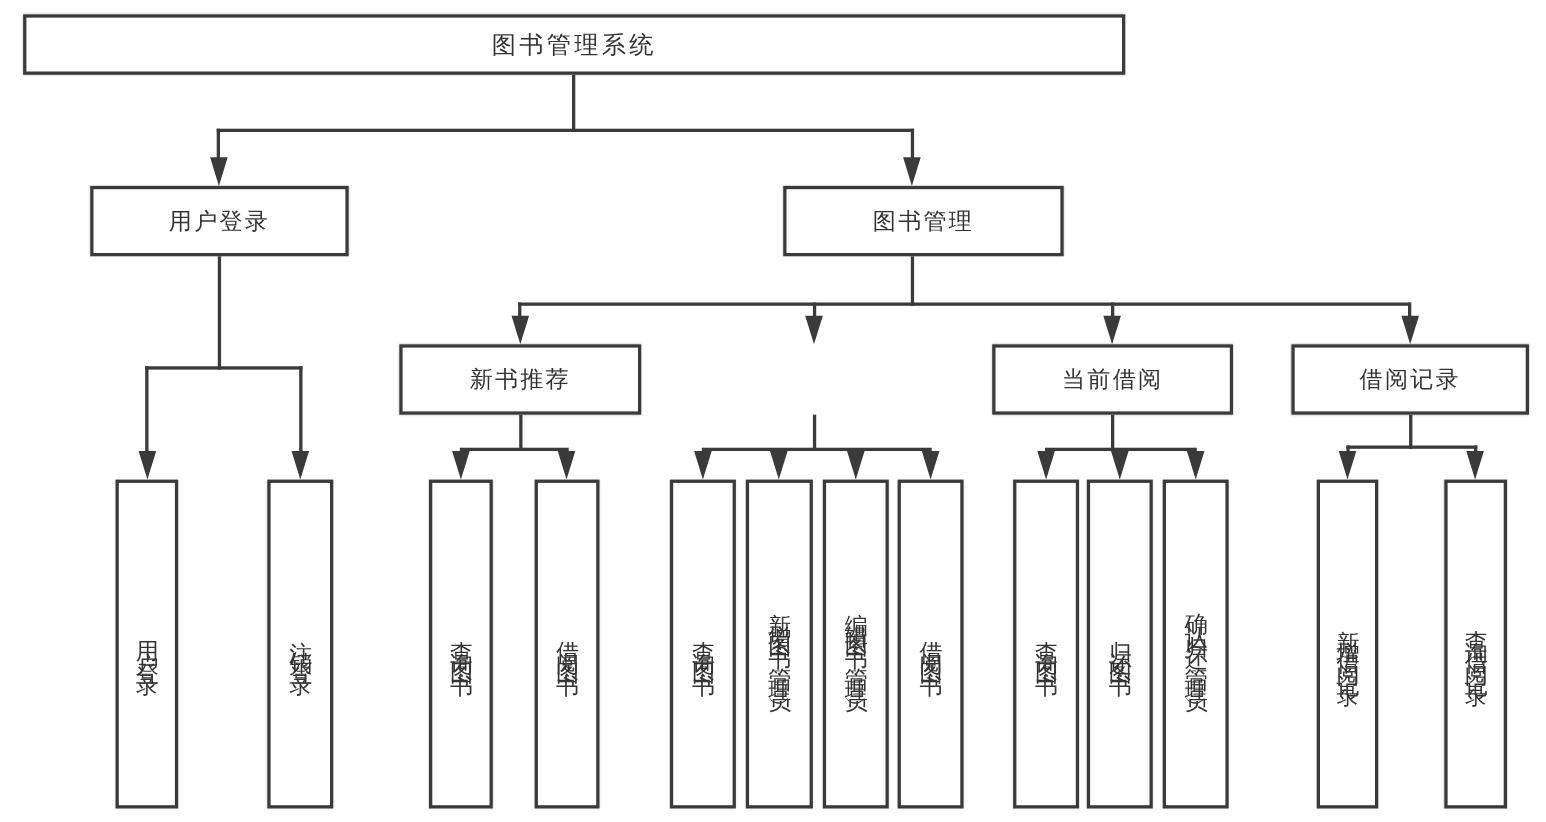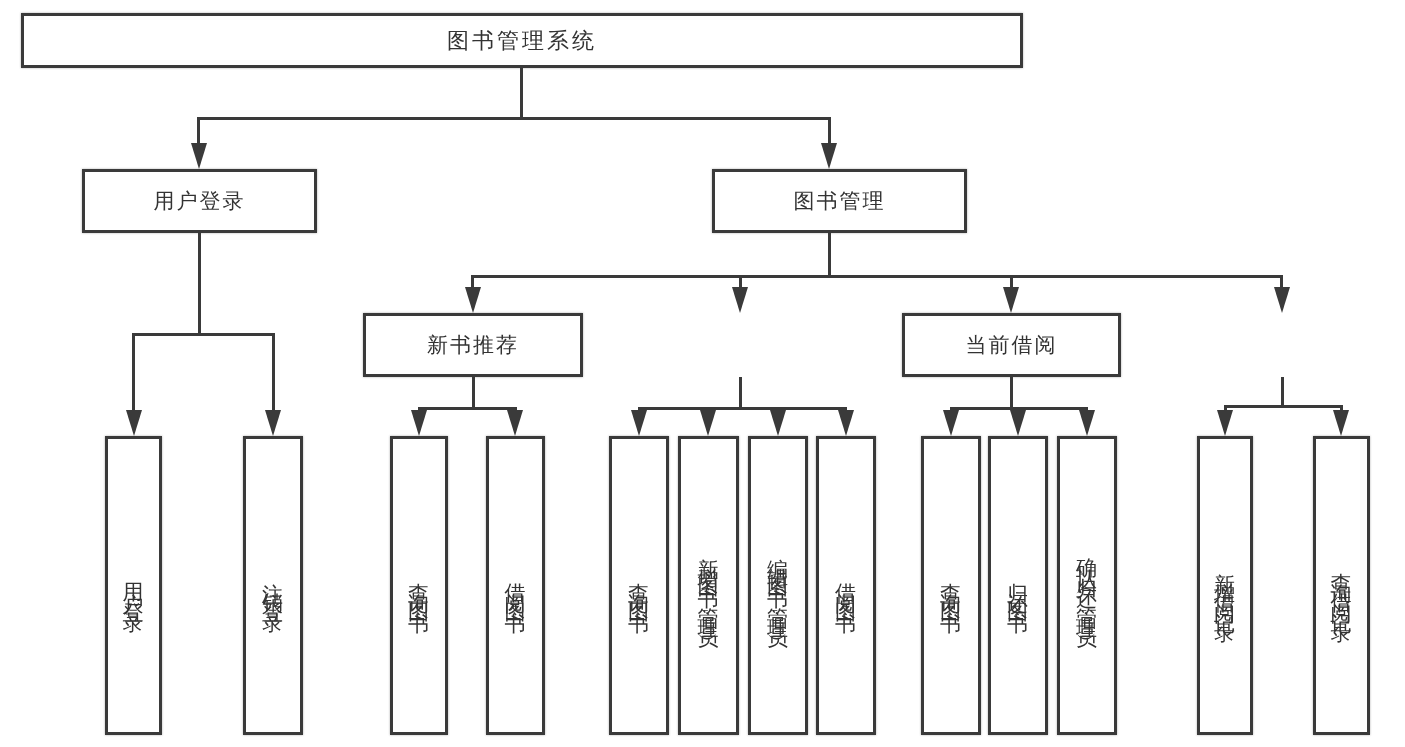--- a/index.html
+++ b/index.html
@@ -58,20 +58,21 @@
 
 <div class="canvas">
 
   <div class="node root-node" style="left:21px;top:13px;width:1002px;height:55px;">图书管理系统</div>
 
   <div class="node hnode" style="left:82px;top:169px;width:235px;height:64px;">用户登录</div>
   <div class="node hnode" style="left:712px;top:169px;width:255px;height:64px;">图书管理</div>
 
   <div class="node hnode" style="left:363px;top:313px;width:220px;height:64px;">新书推荐</div>
   <div class="node hnode" style="left:902px;top:313px;width:219px;height:64px;">当前借阅</div>
+  <div class="node hnode" style="left:1174px;top:313px;width:216px;height:64px;">借阅记录</div>
 
   <div class="node leaf" style="left:105px;top:436px;width:57px;height:299px;">
       <span>用户登录</span>
     </div>
   <div class="node leaf" style="left:243px;top:436px;width:60px;height:299px;">
       <span>注销登录</span>
     </div>
 
   <div class="node leaf" style="left:390px;top:436px;width:58px;height:299px;">
       <span>查询图书</span>

